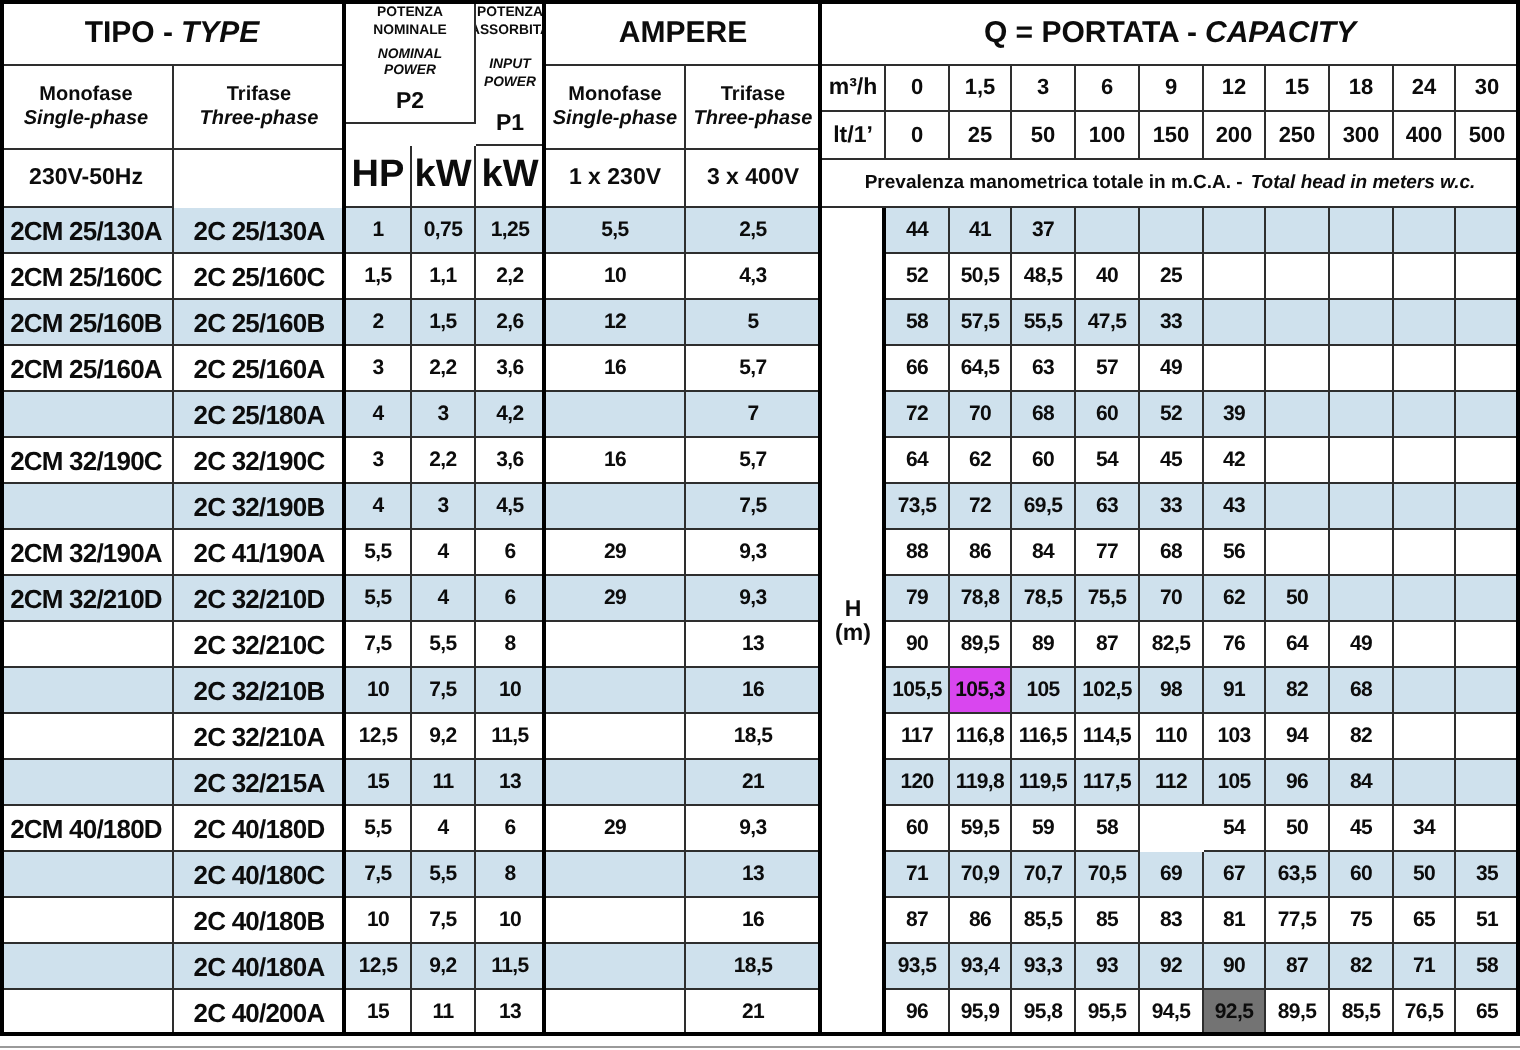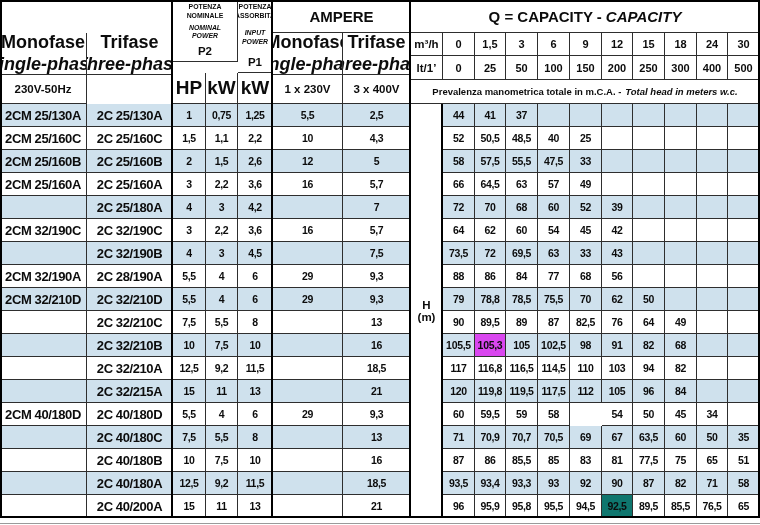--- a/index.html
+++ b/index.html
@@ -15,39 +15,43 @@
     color:var(--ink);background:#fff;
   }
   .c{
     position:absolute;box-sizing:border-box;display:flex;
     align-items:center;justify-content:center;text-align:center;
     border-right:1px solid var(--grid);border-bottom:1px solid var(--grid);
     background:#fff;overflow:hidden;white-space:nowrap;
   }
   .col{flex-direction:column;}
   .t15{font-size:15px;font-weight:700;}
-  .t12{font-size:18px;font-weight:700;line-height:1.18;}
+  .t12{font-size:10px;font-weight:700;line-height:1.18;}
   .t11{font-size:11.5px;font-weight:700;}
   .tiny{font-size:6.9px;font-weight:700;line-height:1.25;letter-spacing:0;}
   .unit{font-size:19px;font-weight:700;}
   .num{font-size:10.5px;font-weight:700;letter-spacing:-0.3px;}
   .hnum{font-size:11px;font-weight:700;}
   .model{font-size:13px;font-weight:700;letter-spacing:-0.4px;}
   .it{font-style:italic;}
   .gap{margin-right:4px;}
   .note{font-size:9.5px;font-weight:700;}
   .vline,.hline{position:absolute;background:var(--frame);}
   .p2p1{justify-content:space-between;padding:3px 0 4px 0;}
   .pcode{font-size:11.5px;font-weight:700;margin-top:1px;}
 </style>
 </head>
 <body>
 
 <div id="app">
 
+  <div class="c t15" style="left:0;top:0;width:173px;height:33px;">
+    <span class="gap">TIPO -</span>
+    <span class="it">TYPE</span>
+  </div>
   <div class="c t12 col" style="left:0;top:33px;width:87px;height:42px;">
     <span>Monofase</span>
     <span class="it">Single-phase</span>
   </div>
   <div class="c t12 col" style="left:87px;top:33px;width:86px;height:42px;">
     <span>Trifase</span>
     <span class="it">Three-phase</span>
   </div>
   <div class="c t11" style="left:0;top:75px;width:87px;height:29px;">230V-50Hz</div>
 
@@ -79,21 +83,21 @@
     <span class="it">Single-phase</span>
   </div>
   <div class="c t12 col" style="left:343px;top:33px;width:68px;height:42px;">
     <span>Trifase</span>
     <span class="it">Three-phase</span>
   </div>
   <div class="c t11" style="left:273px;top:75px;width:70px;height:29px;">1 x 230V</div>
   <div class="c t11" style="left:343px;top:75px;width:68px;height:29px;">3 x 400V</div>
 
   <div class="c t15" style="left:411px;top:0;width:349px;height:33px;">
-    <span class="gap">Q = CAPACITY -</span>
+    <span class="gap">Q = PORTATA -</span>
     <span class="it">CAPACITY</span>
   </div>
   <div class="c t11" style="left:411px;top:33px;width:32px;height:23px;">m³/h</div>
   <div class="c t11" style="left:411px;top:56px;width:32px;height:24px;">lt/1’</div>
   <div class="c note" style="left:411px;top:80px;width:349px;height:24px;">
     <span class="gap">Prevalenza manometrica totale in m.C.A. -</span>
     <span class="it">Total head in meters w.c.</span>
   </div>
 
   <div id="flow-strips">
@@ -238,21 +242,21 @@
       <div class="c num" style="left: 475px; top: 242px; width: 31px; height: 23px; background: rgb(207, 225, 237);">72</div>
       <div class="c num" style="left: 506px; top: 242px; width: 32px; height: 23px; background: rgb(207, 225, 237);">69,5</div>
       <div class="c num" style="left: 538px; top: 242px; width: 32px; height: 23px; background: rgb(207, 225, 237);">63</div>
       <div class="c num" style="left: 570px; top: 242px; width: 32px; height: 23px; background: rgb(207, 225, 237);">33</div>
       <div class="c num" style="left: 602px; top: 242px; width: 31px; height: 23px; background: rgb(207, 225, 237);">43</div>
       <div class="c num" style="left: 633px; top: 242px; width: 32px; height: 23px; background: rgb(207, 225, 237);"></div>
       <div class="c num" style="left: 665px; top: 242px; width: 32px; height: 23px; background: rgb(207, 225, 237);"></div>
       <div class="c num" style="left: 697px; top: 242px; width: 31px; height: 23px; background: rgb(207, 225, 237);"></div>
       <div class="c num" style="left: 728px; top: 242px; width: 32px; height: 23px; background: rgb(207, 225, 237);"></div>
       <div class="c model" style="left: 0px; top: 265px; width: 87px; height: 23px; background: rgb(255, 255, 255);">2CM 32/190A</div>
-      <div class="c model" style="left: 87px; top: 265px; width: 86px; height: 23px; background: rgb(255, 255, 255);">2C 28/190A</div>
+      <div class="c model" style="left: 87px; top: 265px; width: 86px; height: 23px; background: rgb(255, 255, 255);">2C 41/190A</div>
       <div class="c num" style="left: 173px; top: 265px; width: 33px; height: 23px; background: rgb(255, 255, 255);">5,5</div>
       <div class="c num" style="left: 206px; top: 265px; width: 32px; height: 23px; background: rgb(255, 255, 255);">4</div>
       <div class="c num" style="left: 238px; top: 265px; width: 35px; height: 23px; background: rgb(255, 255, 255);">6</div>
       <div class="c num" style="left: 273px; top: 265px; width: 70px; height: 23px; background: rgb(255, 255, 255);">29</div>
       <div class="c num" style="left: 343px; top: 265px; width: 68px; height: 23px; background: rgb(255, 255, 255);">9,3</div>
       <div class="c num" style="left: 443px; top: 265px; width: 32px; height: 23px; background: rgb(255, 255, 255);">88</div>
       <div class="c num" style="left: 475px; top: 265px; width: 31px; height: 23px; background: rgb(255, 255, 255);">86</div>
       <div class="c num" style="left: 506px; top: 265px; width: 32px; height: 23px; background: rgb(255, 255, 255);">84</div>
       <div class="c num" style="left: 538px; top: 265px; width: 32px; height: 23px; background: rgb(255, 255, 255);">77</div>
       <div class="c num" style="left: 570px; top: 265px; width: 32px; height: 23px; background: rgb(255, 255, 255);">68</div>
@@ -419,21 +423,21 @@
       <div class="c num" style="left: 173px; top: 495px; width: 33px; height: 23px; background: rgb(255, 255, 255);">15</div>
       <div class="c num" style="left: 206px; top: 495px; width: 32px; height: 23px; background: rgb(255, 255, 255);">11</div>
       <div class="c num" style="left: 238px; top: 495px; width: 35px; height: 23px; background: rgb(255, 255, 255);">13</div>
       <div class="c num" style="left: 273px; top: 495px; width: 70px; height: 23px; background: rgb(255, 255, 255);"></div>
       <div class="c num" style="left: 343px; top: 495px; width: 68px; height: 23px; background: rgb(255, 255, 255);">21</div>
       <div class="c num" style="left: 443px; top: 495px; width: 32px; height: 23px; background: rgb(255, 255, 255);">96</div>
       <div class="c num" style="left: 475px; top: 495px; width: 31px; height: 23px; background: rgb(255, 255, 255);">95,9</div>
       <div class="c num" style="left: 506px; top: 495px; width: 32px; height: 23px; background: rgb(255, 255, 255);">95,8</div>
       <div class="c num" style="left: 538px; top: 495px; width: 32px; height: 23px; background: rgb(255, 255, 255);">95,5</div>
       <div class="c num" style="left: 570px; top: 495px; width: 32px; height: 23px; background: rgb(255, 255, 255);">94,5</div>
-      <div class="c num" style="left: 602px; top: 495px; width: 31px; height: 23px; background: #0f766e; text-align: center;">92,5</div>
+      <div class="c num" style="left: 602px; top: 495px; width: 31px; height: 23px; background: #737373; text-align: center;">92,5</div>
       <div class="c num" style="left: 633px; top: 495px; width: 32px; height: 23px; background: rgb(255, 255, 255);">89,5</div>
       <div class="c num" style="left: 665px; top: 495px; width: 32px; height: 23px; background: rgb(255, 255, 255);">85,5</div>
       <div class="c num" style="left: 697px; top: 495px; width: 31px; height: 23px; background: rgb(255, 255, 255);">76,5</div>
       <div class="c num" style="left: 728px; top: 495px; width: 32px; height: 23px; background: rgb(255, 255, 255);">65</div>
     </div>
 
   <div class="vline" style="left:171px;top:0;width:2px;height:518px;"></div>
   <div class="vline" style="left:271px;top:0;width:2px;height:518px;"></div>
   <div class="vline" style="left:409px;top:0;width:2px;height:518px;"></div>
   <div class="vline" style="left:441px;top:104px;width:2px;height:414px;"></div>

